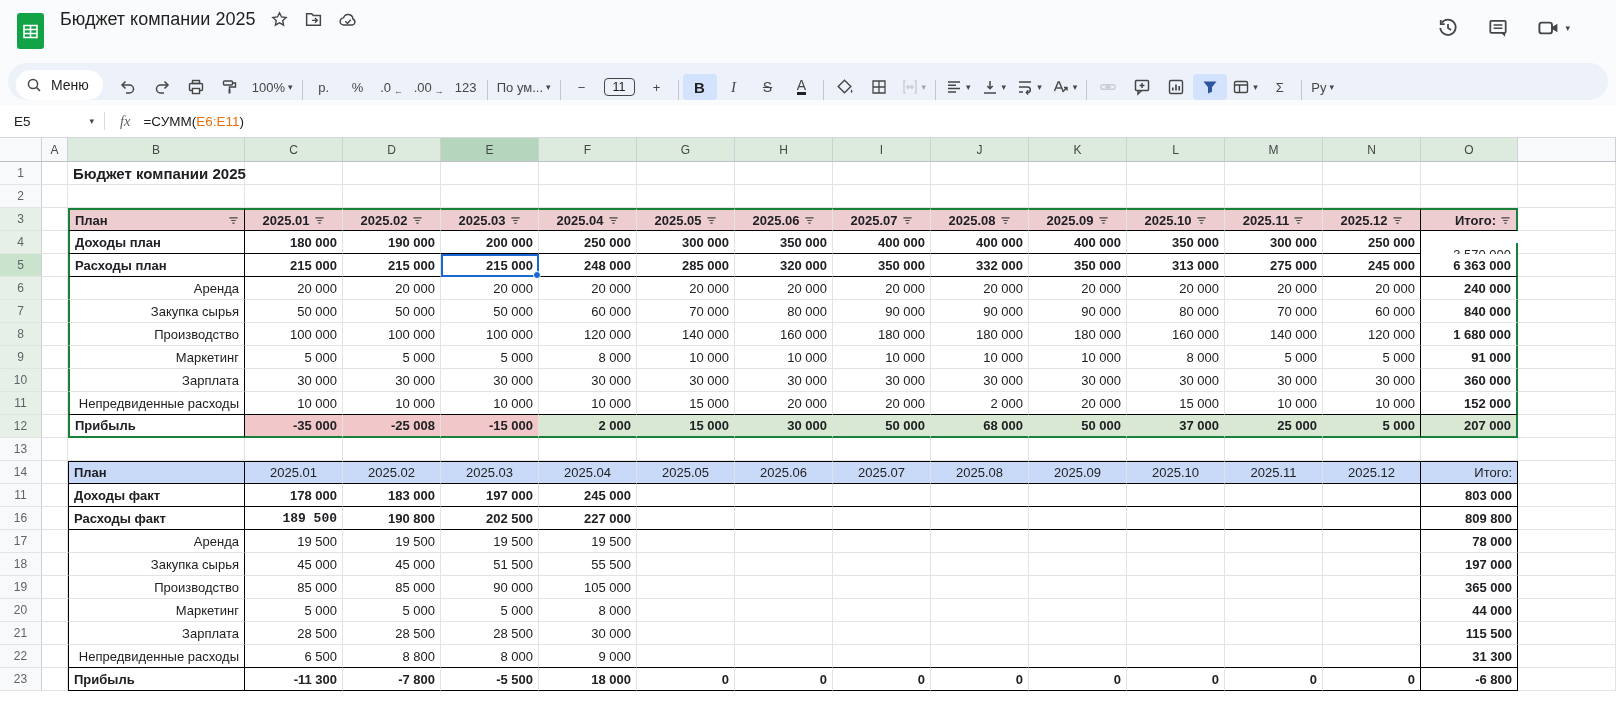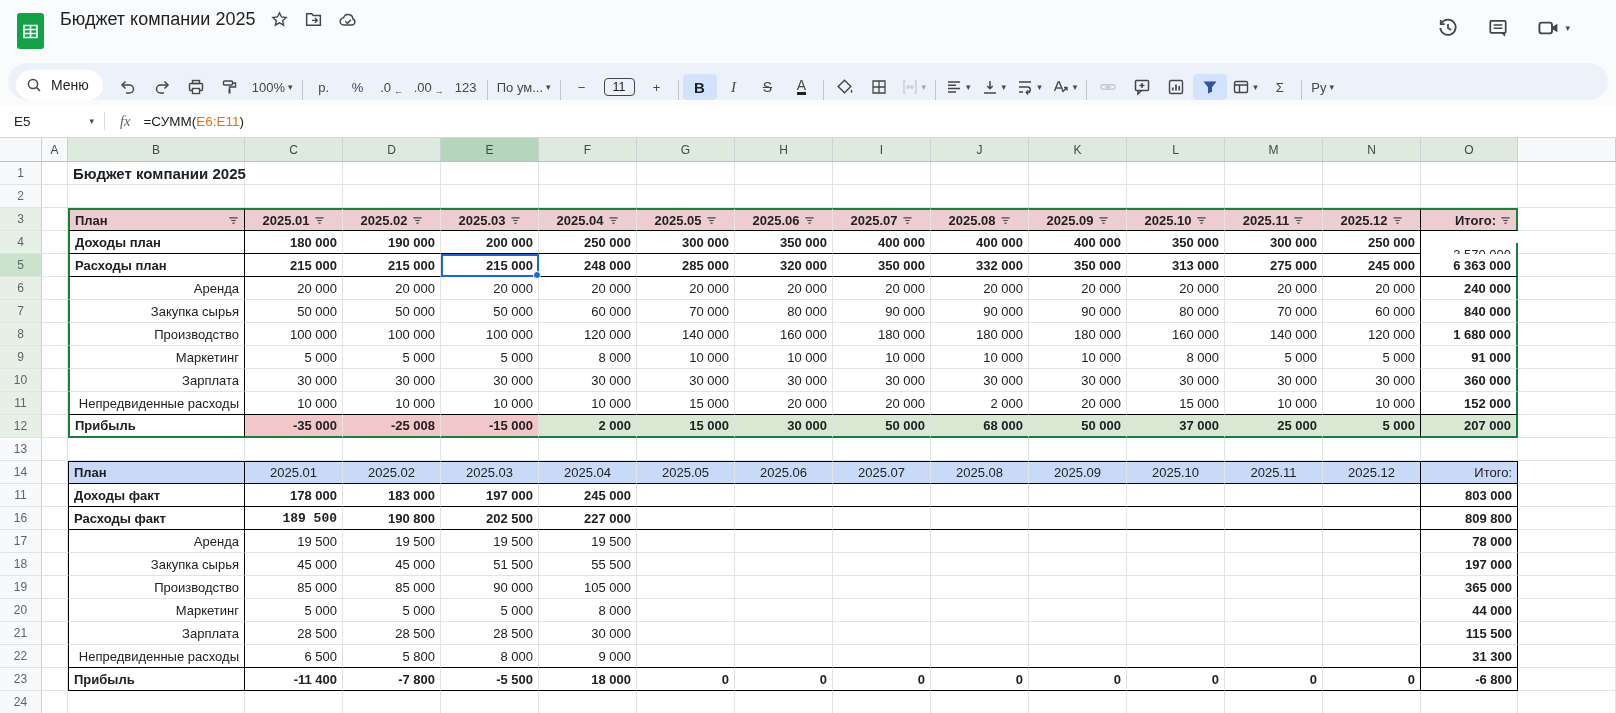--- a/index.html
+++ b/index.html
@@ -873,66 +873,47 @@
         <div class="cell" style="width: 98px; flex: 0 0 98px;"></div>
         <div class="cell   kbr" style="width: 98px; flex: 0 0 98px;"></div>
         <div class="cell  num bold  kbr" style="width: 97px; flex: 0 0 97px;">115 500</div>
         <div class="cell" style="width: 98px; flex: 0 0 98px;"></div>
       </div>
       <div class="grow">
         <div class="gut">22</div>
         <div class="cell" style="width: 26px; flex: 0 0 26px;"></div>
         <div class="cell  num  kbl kbr kbb" style="width: 177px; flex: 0 0 177px;">Непредвиденные расходы</div>
         <div class="cell  num  kbb" style="width: 98px; flex: 0 0 98px;">6 500</div>
-        <div class="cell  num  kbb" style="width: 98px; flex: 0 0 98px;">5 800</div>
+        <div class="cell  num  kbb" style="width: 98px; flex: 0 0 98px;">8 800</div>
         <div class="cell  num  kbb" style="width: 98px; flex: 0 0 98px;">8 000</div>
         <div class="cell  num  kbb" style="width: 98px; flex: 0 0 98px;">9 000</div>
         <div class="cell   kbb" style="width: 98px; flex: 0 0 98px;"></div>
         <div class="cell   kbb" style="width: 98px; flex: 0 0 98px;"></div>
         <div class="cell   kbb" style="width: 98px; flex: 0 0 98px;"></div>
         <div class="cell   kbb" style="width: 98px; flex: 0 0 98px;"></div>
         <div class="cell   kbb" style="width: 98px; flex: 0 0 98px;"></div>
         <div class="cell   kbb" style="width: 98px; flex: 0 0 98px;"></div>
         <div class="cell   kbb" style="width: 98px; flex: 0 0 98px;"></div>
         <div class="cell   kbr kbb" style="width: 98px; flex: 0 0 98px;"></div>
         <div class="cell  num bold  kbr kbb" style="width: 97px; flex: 0 0 97px;">31 300</div>
         <div class="cell" style="width: 98px; flex: 0 0 98px;"></div>
       </div>
       <div class="grow">
         <div class="gut">23</div>
         <div class="cell" style="width: 26px; flex: 0 0 26px;"></div>
         <div class="cell  left bold  kbl kbr kbb" style="width: 177px; flex: 0 0 177px;">Прибыль</div>
-        <div class="cell  num bold  kbb" style="width: 98px; flex: 0 0 98px;">-11 400</div>
+        <div class="cell  num bold  kbb" style="width: 98px; flex: 0 0 98px;">-11 300</div>
         <div class="cell  num bold  kbb" style="width: 98px; flex: 0 0 98px;">-7 800</div>
         <div class="cell  num bold  kbb" style="width: 98px; flex: 0 0 98px;">-5 500</div>
         <div class="cell  num bold  kbb" style="width: 98px; flex: 0 0 98px;">18 000</div>
         <div class="cell  num bold  kbb" style="width: 98px; flex: 0 0 98px;">0</div>
         <div class="cell  num bold  kbb" style="width: 98px; flex: 0 0 98px;">0</div>
         <div class="cell  num bold  kbb" style="width: 98px; flex: 0 0 98px;">0</div>
         <div class="cell  num bold  kbb" style="width: 98px; flex: 0 0 98px;">0</div>
         <div class="cell  num bold  kbb" style="width: 98px; flex: 0 0 98px;">0</div>
         <div class="cell  num bold  kbb" style="width: 98px; flex: 0 0 98px;">0</div>
         <div class="cell  num bold  kbb" style="width: 98px; flex: 0 0 98px;">0</div>
         <div class="cell  num bold  kbr kbb" style="width: 98px; flex: 0 0 98px;">0</div>
         <div class="cell  num bold  kbr kbb" style="width: 97px; flex: 0 0 97px;">-6 800</div>
         <div class="cell" style="width: 98px; flex: 0 0 98px;"></div>
       </div>
-      <div class="grow">
-        <div class="gut">24</div>
-        <div class="cell" style="width: 26px; flex: 0 0 26px;"></div>
-        <div class="cell" style="width: 177px; flex: 0 0 177px;"></div>
-        <div class="cell" style="width: 98px; flex: 0 0 98px;"></div>
-        <div class="cell" style="width: 98px; flex: 0 0 98px;"></div>
-        <div class="cell" style="width: 98px; flex: 0 0 98px;"></div>
-        <div class="cell" style="width: 98px; flex: 0 0 98px;"></div>
-        <div class="cell" style="width: 98px; flex: 0 0 98px;"></div>
-        <div class="cell" style="width: 98px; flex: 0 0 98px;"></div>
-        <div class="cell" style="width: 98px; flex: 0 0 98px;"></div>
-        <div class="cell" style="width: 98px; flex: 0 0 98px;"></div>
-        <div class="cell" style="width: 98px; flex: 0 0 98px;"></div>
-        <div class="cell" style="width: 98px; flex: 0 0 98px;"></div>
-        <div class="cell" style="width: 98px; flex: 0 0 98px;"></div>
-        <div class="cell" style="width: 98px; flex: 0 0 98px;"></div>
-        <div class="cell" style="width: 97px; flex: 0 0 97px;"></div>
-        <div class="cell" style="width: 98px; flex: 0 0 98px;"></div>
-      </div>
     </div>
 </div>
 
 </body></html>

